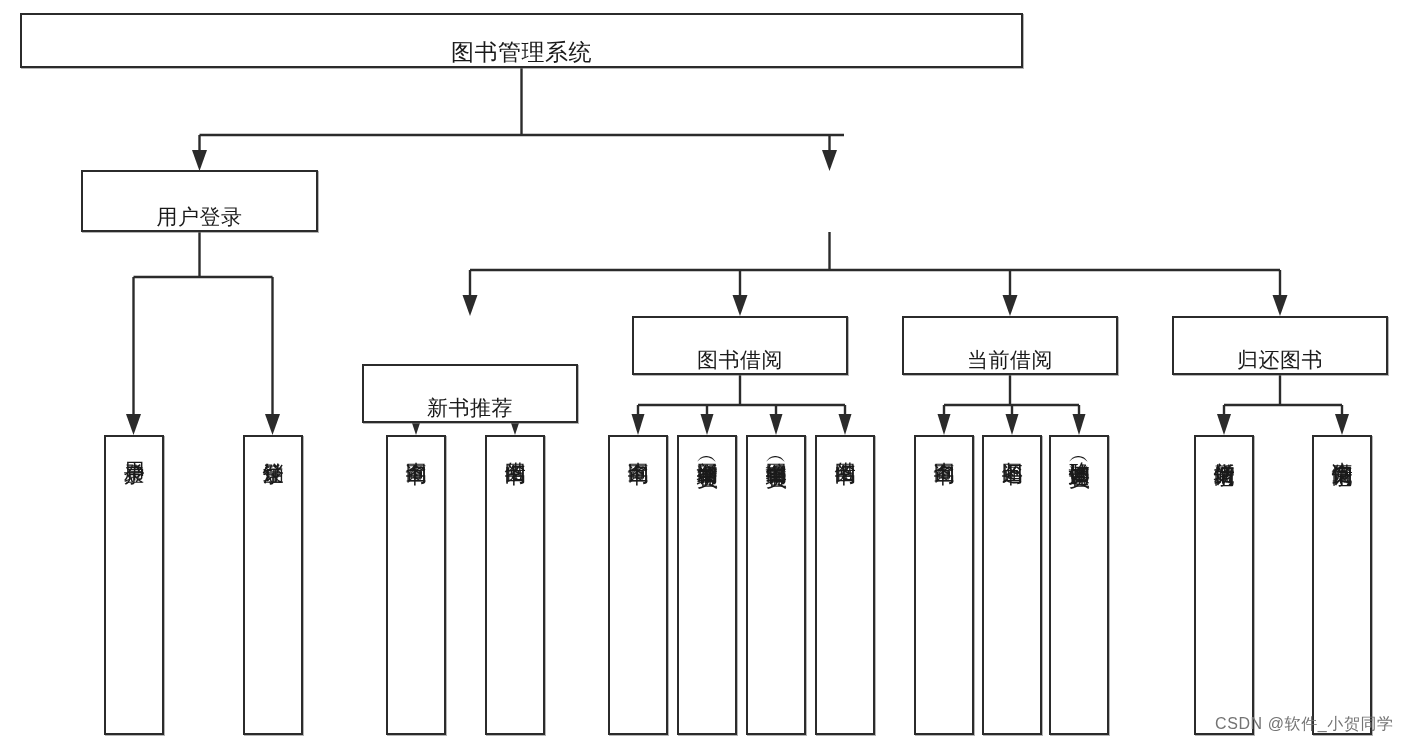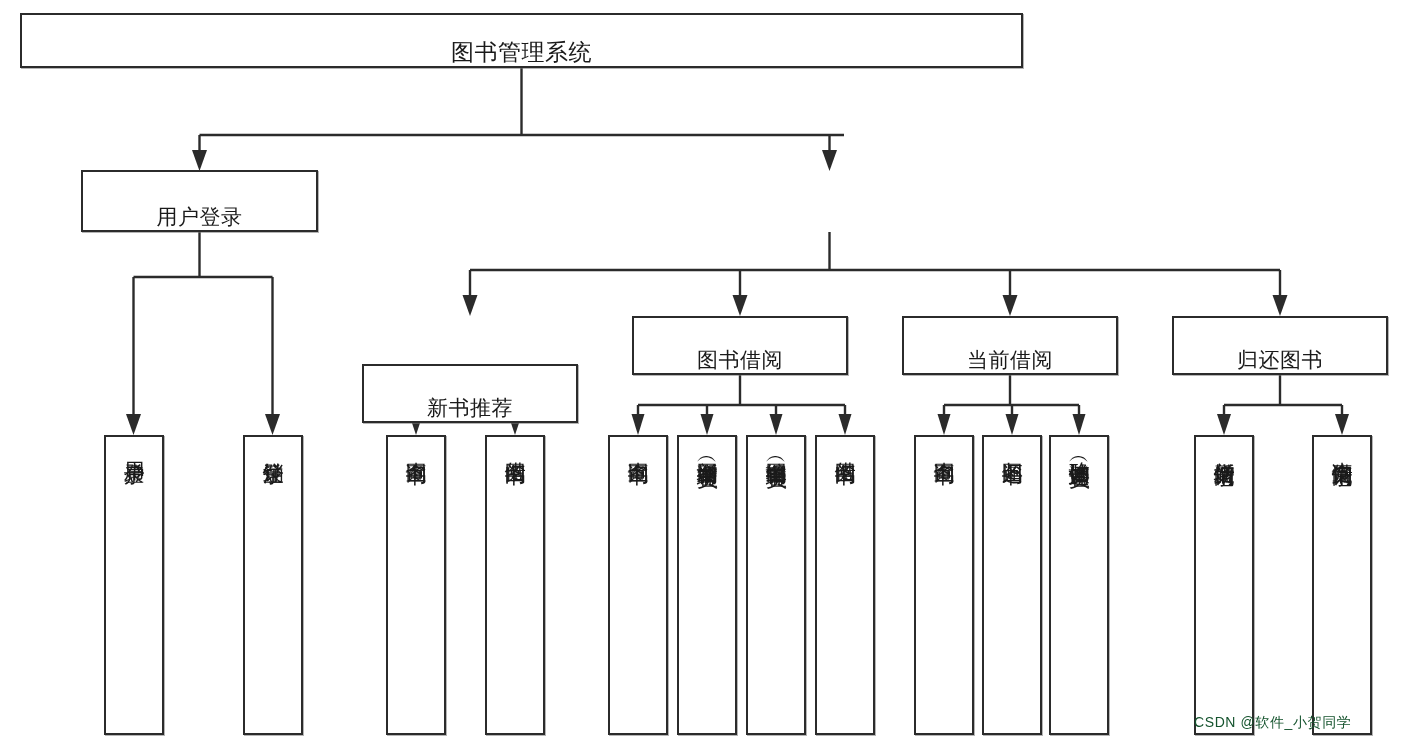--- a/index.html
+++ b/index.html
@@ -64,26 +64,27 @@
   .node.leaf .node-label {
     writing-mode: vertical-rl;
     text-orientation: upright;
     line-height: 1.08;
     letter-spacing: 1px;
     white-space: nowrap;
     text-align: left;
   }
   .watermark {
     position: absolute;
-    font-size: 14px;
-    color: #14532d;
+    font-size: 16px;
+    color: #737373;
     white-space: nowrap;
     letter-spacing: 0.6px;
     z-index: 5;
     user-select: none;
+    margin-left: 21px;
   }
 </style>
 </head>
 <body>
 
 <div id="diagram-root">
 
   <svg id="edges-layer" viewBox="0 0 1405 747" width="1405" height="747" xmlns="http://www.w3.org/2000/svg">
     <defs>
       <marker id="arrow" viewBox="0 0 12 12" refX="6" refY="10" markerWidth="9" markerHeight="9" orient="auto-start-reverse">

